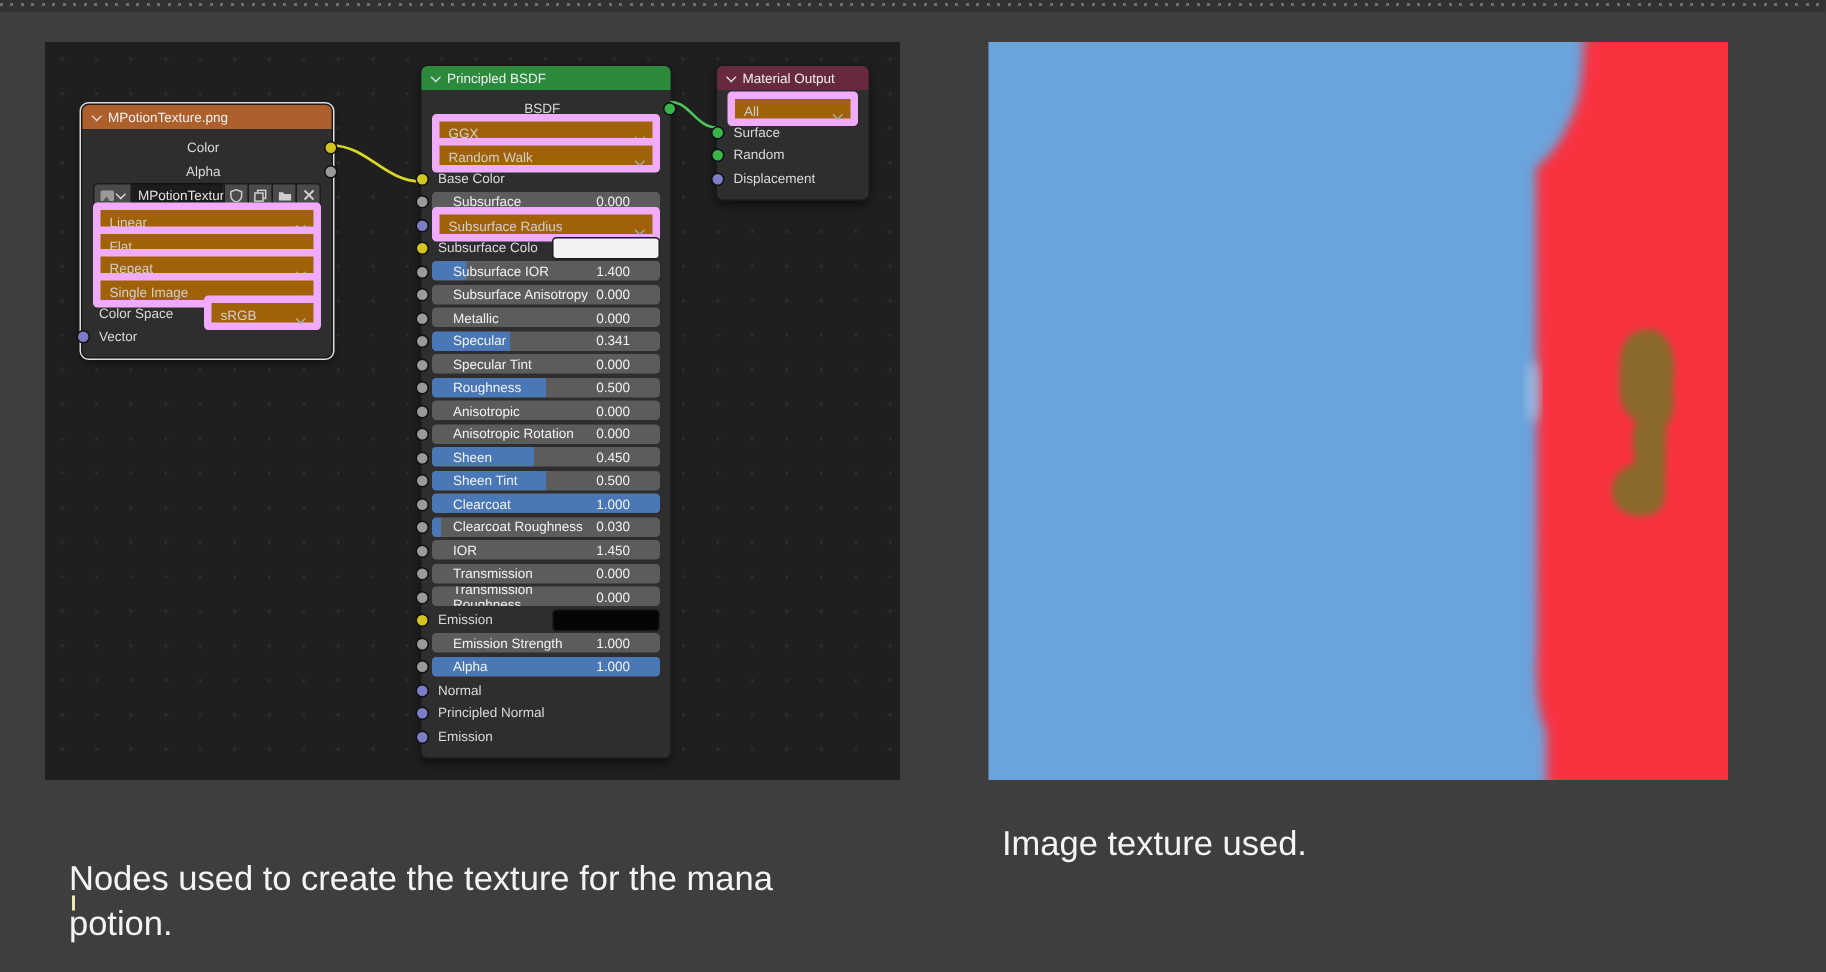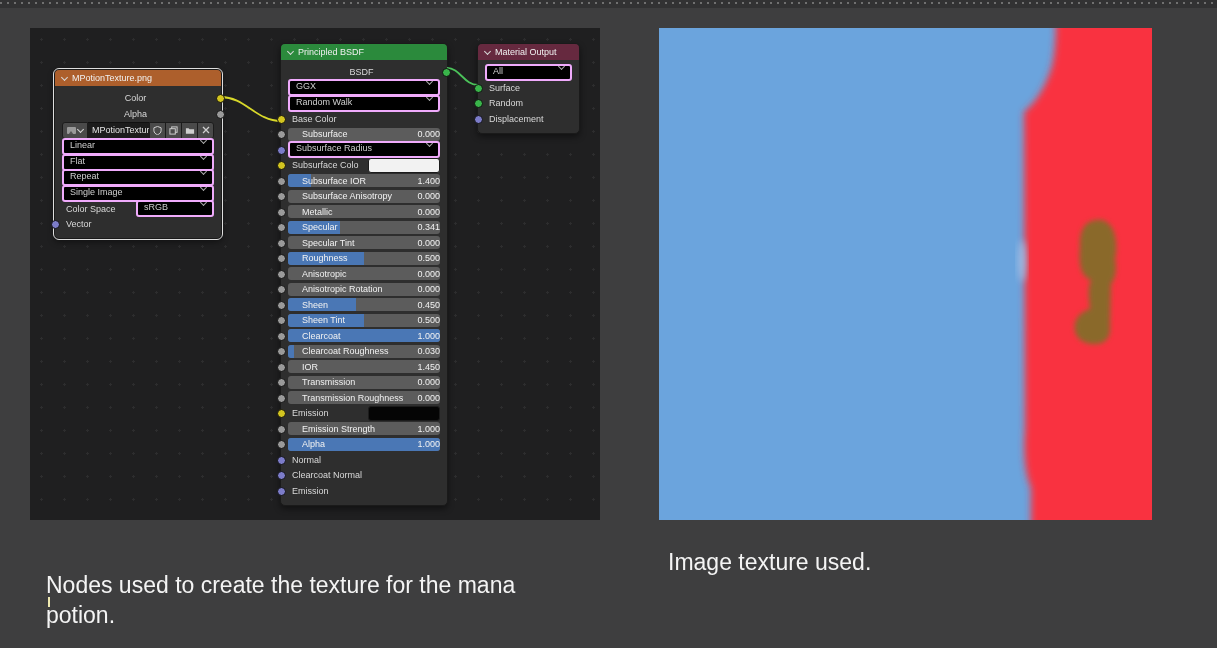--- a/index.html
+++ b/index.html
@@ -19,29 +19,29 @@
   .node.selected{outline:1px solid #dedede;}
   .nhdr{height:16px;border-radius:4px 4px 0 0;display:flex;align-items:center;gap:5px;
         padding:0 7px;color:#f1f1f1;}
   .chev{display:inline-block;width:4px;height:4px;border-right:1.4px solid #d8d8d8;
         border-bottom:1.4px solid #d8d8d8;transform:rotate(45deg);flex:none;margin-top:-2px;}
   .nbody{padding:3px 0 5px;position:relative;}
   .row{position:relative;height:13px;margin:2.5px 7px;display:flex;align-items:center;}
   .row.tight{margin:2px 7px;}
   .outlabel{width:100%;text-align:center;padding-right:5px;}
   .inlabel{padding-left:4px;}
-  .dropdown{flex:1;height:13px;background:#000000;border:2px solid #f0abfc;border-radius:3px;
-            display:flex;align-items:flex-start;padding:0 6px;color:#cfcfcf;}
+  .dropdown{flex:1;height:13px;background:#a16207;border:5px solid #f0abfc;border-radius:3px;
+            display:flex;align-items:flex-end;padding:0 6px;color:#cfcfcf;}
   .dropdown .dlab{flex:1;}
   .dropdown .chev{border-color:#aaa;}
   .slider{flex:1;height:13px;background:#5c5c5c;border-radius:3px;position:relative;
           overflow:hidden;display:flex;align-items:center;}
   .slider .fill{position:absolute;left:0;top:0;bottom:0;background:#4a77b5;}
   .slider .slab{position:relative;padding-left:14px;flex:1;color:#f2f2f2;}
-  .slider .sval{position:relative;padding-right:0;color:#f2f2f2;}
+  .slider .sval{position:relative;padding-right:20px;color:#f2f2f2;}
   .swatch{flex:1;height:13px;border-radius:3px;border:1px solid #1c1c1c;}
   .socket{position:absolute;width:7px;height:7px;border-radius:50%;border:1px solid #101010;
           top:50%;margin-top:-4px;z-index:3;}
   .socket.left{left:-11px;}
   .socket.right{right:-11px;}
 
   
   .imgrow{height:15px;}
   .imgbtn{width:24px;height:15px;background:#4a4a4a;border:1px solid #1c1c1c;border-radius:3px 0 0 3px;
           display:flex;align-items:center;justify-content:center;gap:2px;}
@@ -346,21 +346,21 @@
             <div class="slab">Alpha</div>
             <div class="sval">1.000</div>
           </div>
           <span class="socket left" style="background: rgb(154, 154, 154);"></span>
         </div>
         <div class="row">
           <div class="inlabel">Normal</div>
           <span class="socket left" style="background: rgb(124, 124, 201);"></span>
         </div>
         <div class="row">
-          <div class="inlabel">Clearcoat Normal</div>
+          <div class="inlabel">Principled Normal</div>
           <span class="socket left" style="background: rgb(124, 124, 201);"></span>
         </div>
         <div class="row">
           <div class="inlabel">Emission</div>
           <span class="socket left" style="background: rgb(124, 124, 201);"></span>
         </div>
       </div>
   </div>
 
   <div class="node" id="out-node" style="left:447px;top:15px;width:101px;">

